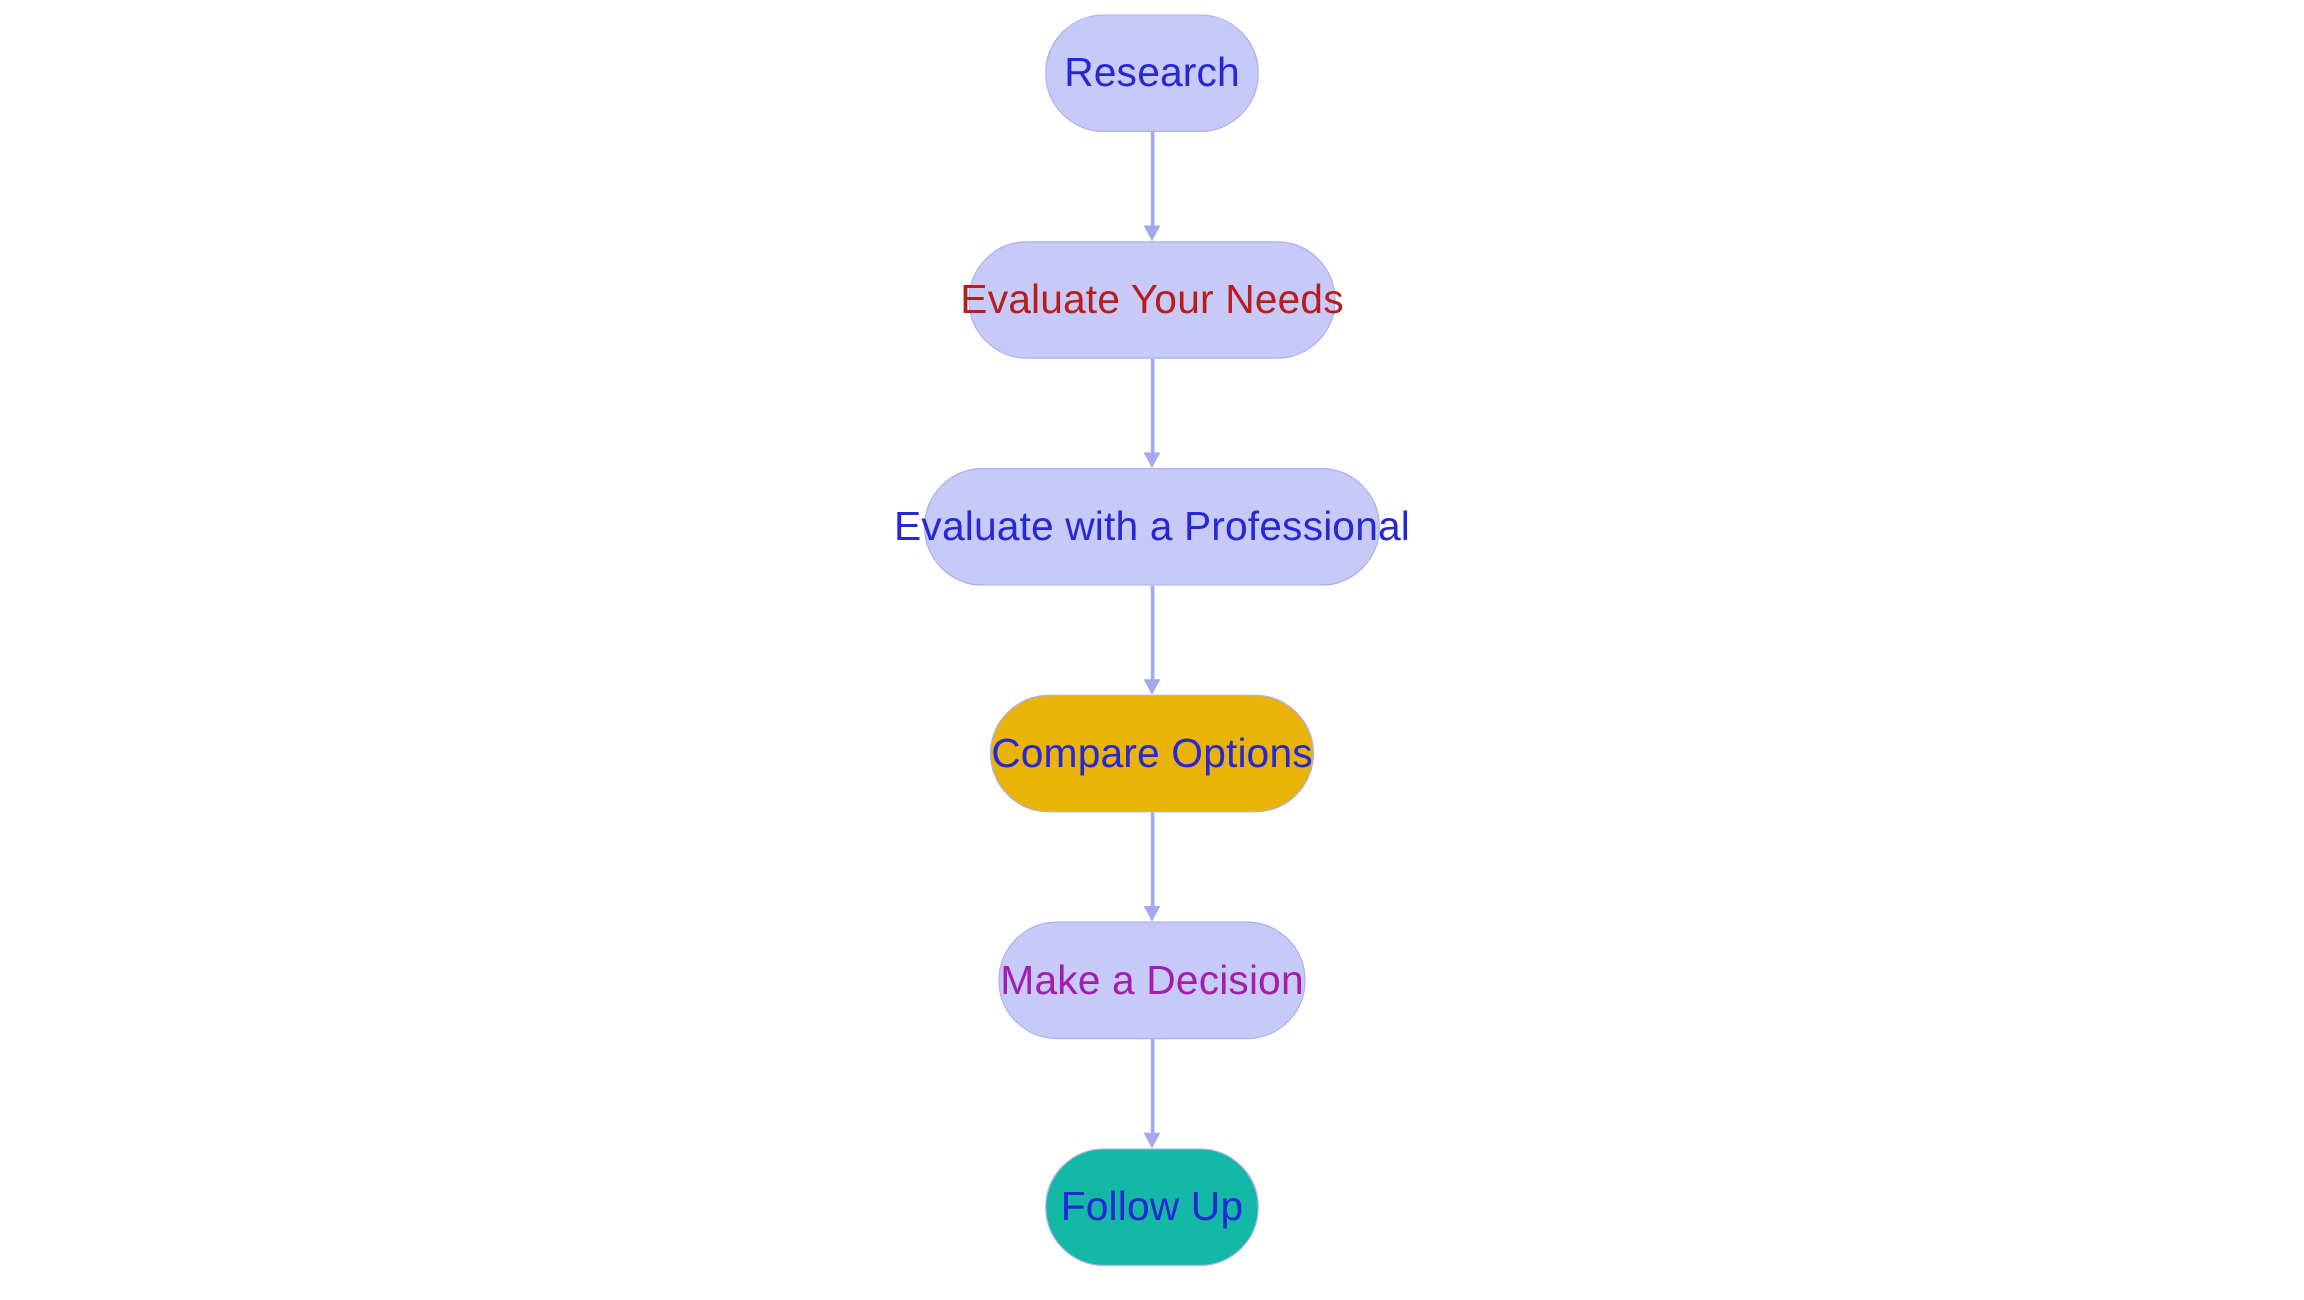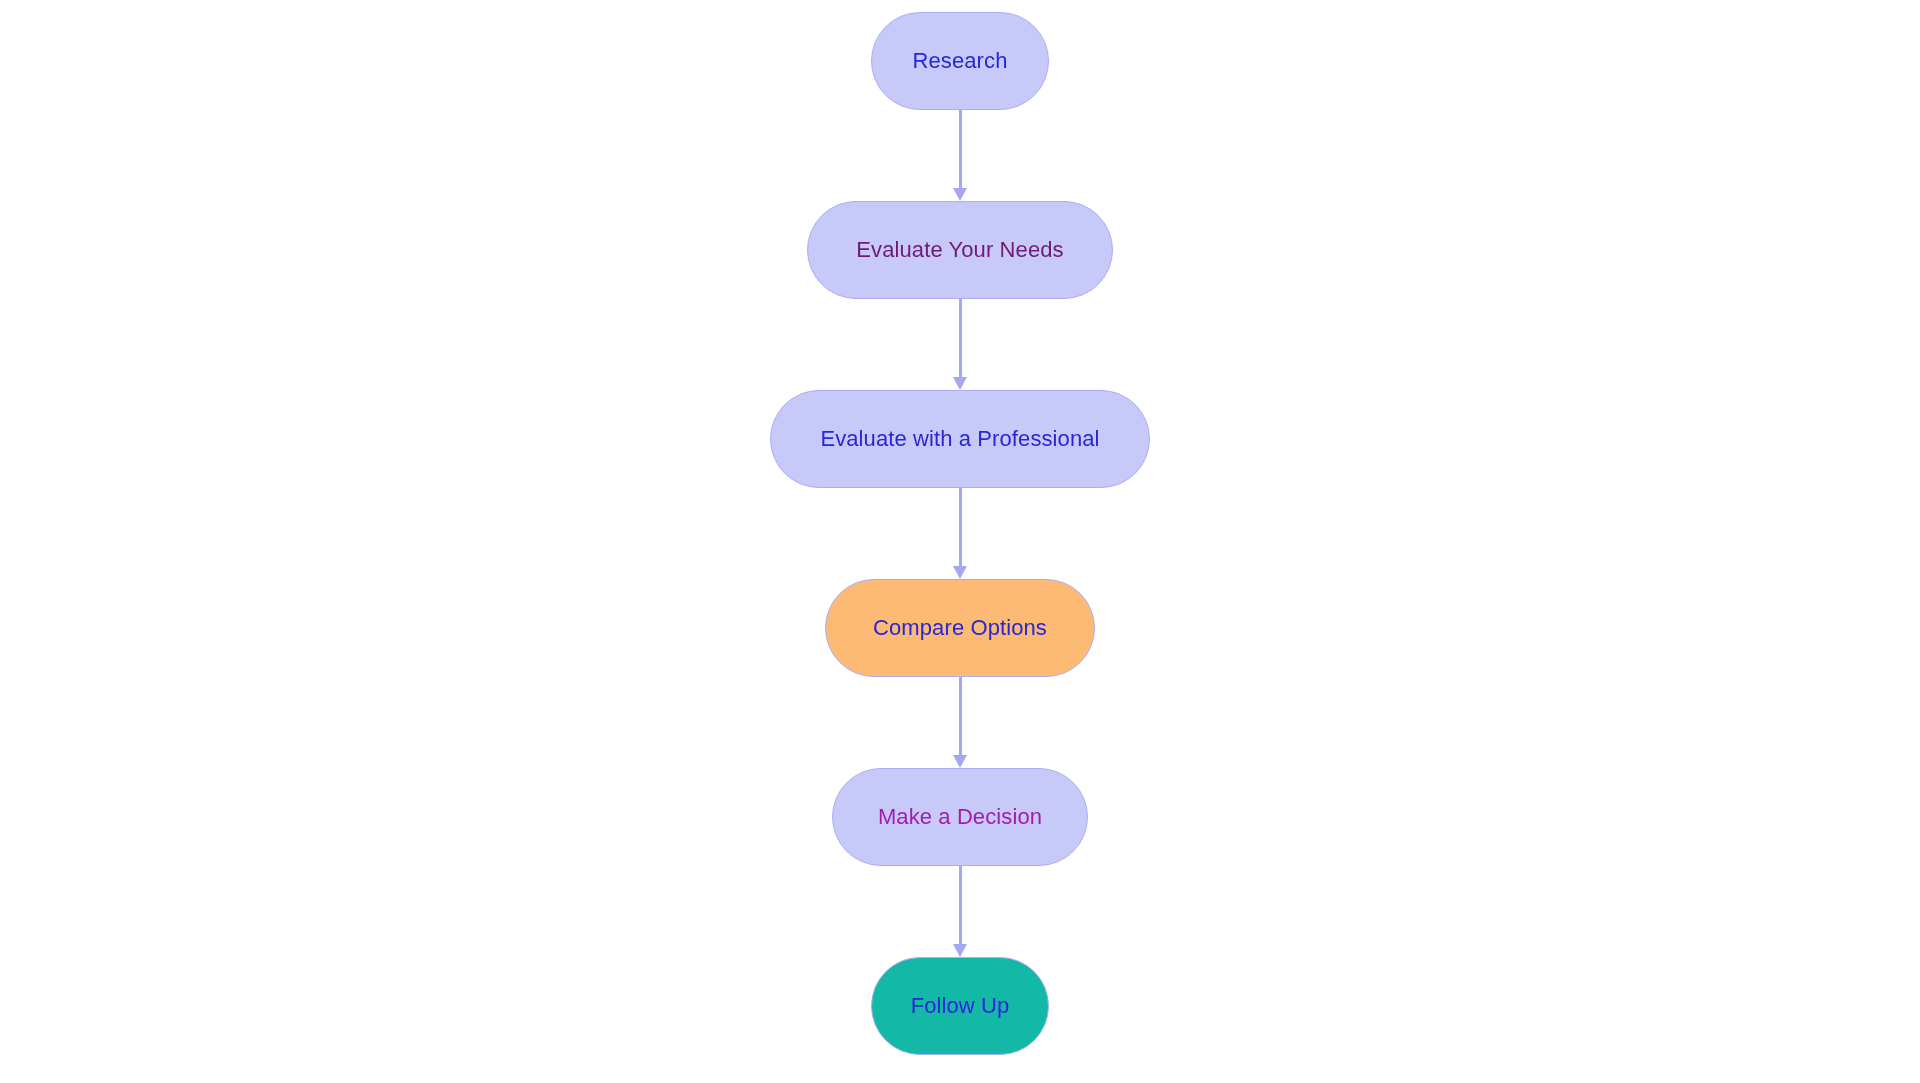--- a/index.html
+++ b/index.html
@@ -50,21 +50,21 @@
     border-radius: 49px;
     display: flex;
     align-items: center;
     justify-content: center;
     padding: 0 34px;
   }
 
   .node-label {
     color: #2727d6;
     font-family: "Liberation Sans", sans-serif;
-    font-size: 22px;
+    font-size: 34px;
     font-weight: 400;
     line-height: 1;
     letter-spacing: 0.1px;
     white-space: nowrap;
     user-select: none;
   }
 
   
   .connector {
     display: flex;
@@ -100,42 +100,42 @@
       </div>
     </div>
 
     <div class="connector">
       <div class="connector-shaft" style="height: 79px; background: rgb(163, 168, 240);"></div>
       <div class="connector-head" style="border-top-color: rgb(163, 168, 240);"></div>
     </div>
 
     <div class="flow-step">
       <div class="node" style="width: 306px; background: rgb(199, 202, 248); border-color: rgb(170, 174, 242);">
-        <span class="node-label" style="color: #701a75;">Evaluate Your Needs</span>
+        <span class="node-label" style="color: #b91c1c;">Evaluate Your Needs</span>
       </div>
     </div>
 
     <div class="connector">
       <div class="connector-shaft" style="height: 79px; background: rgb(163, 168, 240);"></div>
       <div class="connector-head" style="border-top-color: rgb(163, 168, 240);"></div>
     </div>
 
     <div class="flow-step">
       <div class="node" style="width: 380px; background: rgb(199, 202, 248); border-color: rgb(170, 174, 242);">
         <span class="node-label" style="color: rgb(39, 39, 214);">Evaluate with a Professional</span>
       </div>
     </div>
 
     <div class="connector">
       <div class="connector-shaft" style="height: 79px; background: rgb(163, 168, 240);"></div>
       <div class="connector-head" style="border-top-color: rgb(163, 168, 240);"></div>
     </div>
 
     <div class="flow-step">
-      <div class="node" style="width: 270px; background: #fdba74; border-color: rgb(170, 174, 242);">
+      <div class="node" style="width: 270px; background: #eab308; border-color: rgb(170, 174, 242);">
         <span class="node-label" style="color: rgb(39, 39, 214);">Compare Options</span>
       </div>
     </div>
 
     <div class="connector">
       <div class="connector-shaft" style="height: 79px; background: rgb(163, 168, 240);"></div>
       <div class="connector-head" style="border-top-color: rgb(163, 168, 240);"></div>
     </div>
 
     <div class="flow-step">

